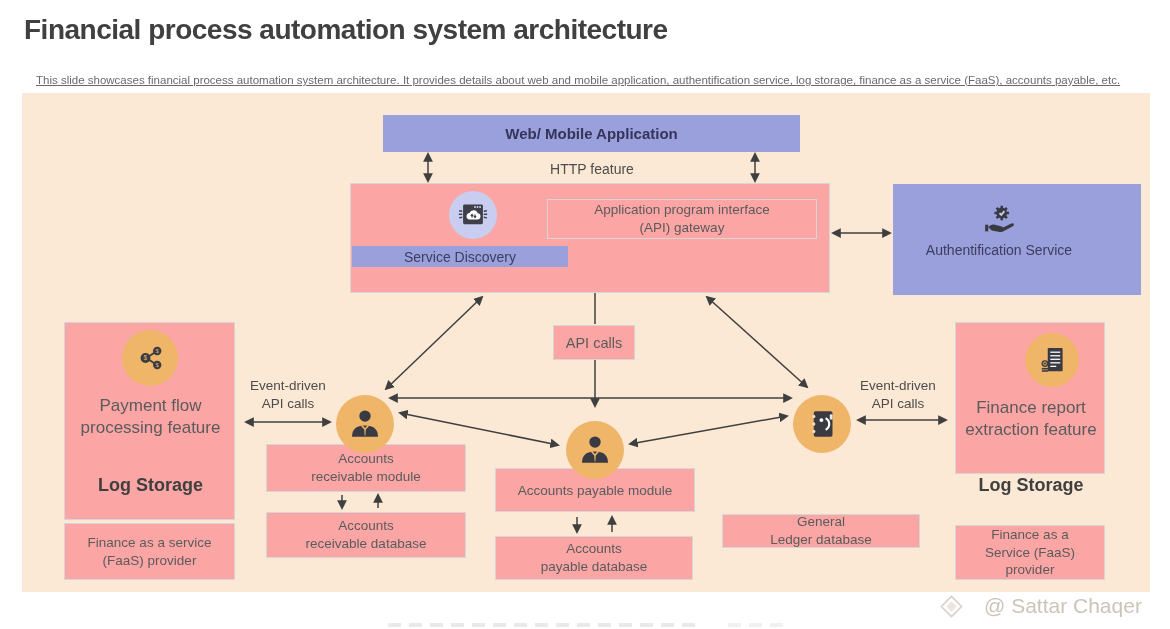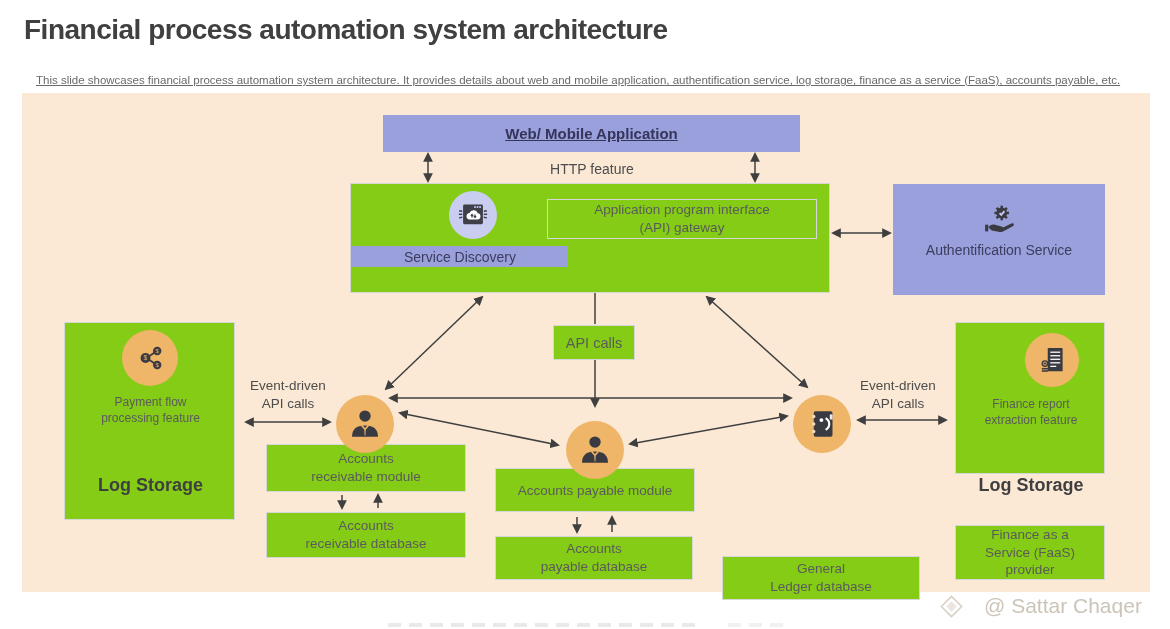--- a/index.html
+++ b/index.html
@@ -5,29 +5,29 @@
   html,body{margin:0;padding:0;background:#ffffff;}
   .stage{position:relative;width:1170px;height:629px;overflow:hidden;
          font-family:"Liberation Sans","DejaVu Sans",sans-serif;background:#ffffff;}
   .hdr-title{position:absolute;left:24px;top:14px;margin:0;font-size:28px;font-weight:800;
          letter-spacing:-0.5px;color:#404040;}
   .hdr-sub{position:absolute;left:24px;top:62px;margin:12px;font-size:11.5px;color:#6a6a6a;width:1120px;text-decoration:underline;}
   .canvas{position:absolute;left:22px;top:93px;width:1128px;height:499px;background:#fbe9d5;}
   .abs{position:absolute;box-sizing:border-box;}
   .box{display:flex;align-items:center;justify-content:center;text-align:center;}
   .purple{background:#9aa0dc;color:#3c3c5e;font-size:14px;}
-  .white{background:#84cc16;border:1px solid #d6d6d6;color:#5b5b5b;font-size:13.5px;}
+  .white{background:#fca5a5;border:1px solid #d6d6d6;color:#5b5b5b;font-size:13.5px;}
   .preline{white-space:pre-line;line-height:1.3;}
-  .bold-dark{font-weight:bold;color:#35355a;font-size:15px;text-decoration:underline;}
+  .bold-dark{font-weight:bold;color:#35355a;font-size:15px;}
   .lbl{color:#4d4d4d;font-size:14px;text-align:center;}
   .circle{border-radius:50%;display:flex;align-items:center;justify-content:center;}
   .orange{background:#efb569;}
   .lav{background:#c9cdf0;}
   .logstore{font-weight:bold;font-size:18px;color:#3f3f3f;letter-spacing:0px;}
-  .feature{color:#5b5b5b;font-size:12px;text-align:center;}
+  .feature{color:#5b5b5b;font-size:17px;text-align:center;}
   svg.overlay{position:absolute;left:0;top:0;pointer-events:none;}
   .watermark{position:absolute;left:938px;top:588px;width:230px;height:36px;display:flex;
          align-items:center;gap:19px;color:#ccc4b8;font-size:21px;}
   .artifact{position:absolute;height:4px;opacity:.45;
          background:repeating-linear-gradient(90deg,#cfcfcf 0 13px,transparent 13px 21px);}
 </style>
 </head>
 <body>
 
 <div class="stage">
@@ -47,21 +47,21 @@
 
     <div class="abs box white preline" style="left:525px;top:106px;width:270px;height:40px;">
       <span class="preline">Application program interface
 (API) gateway</span>
     </div>
 
     <div class="abs box purple" style="left:330px;top:153px;width:216px;height:21px;">
       <span>Service Discovery</span>
     </div>
 
-    <div class="abs purple" style="left:871px;top:91px;width:212px;height:111px;">
+    <div class="abs purple" style="left:871px;top:91px;width:248px;height:111px;">
       <div class="abs" style="left:88px;top:16px;width:38px;height:38px;">
         <svg width="38" height="38" viewBox="0 0 24 24">
           <g fill="#3a3a42">
             <rect x="12.3" y="3.6" width="1.6" height="9.2" transform="rotate(0 13.1 8.2)"></rect>
             <rect x="12.3" y="3.6" width="1.6" height="9.2" transform="rotate(45 13.1 8.2)"></rect>
             <rect x="12.3" y="3.6" width="1.6" height="9.2" transform="rotate(90 13.1 8.2)"></rect>
             <rect x="12.3" y="3.6" width="1.6" height="9.2" transform="rotate(135 13.1 8.2)"></rect>
             <circle cx="13.1" cy="8.2" r="3.4"></circle>
           </g>
           <path d="M11.7,8.3 l1.1,1.1 l2-2.4" stroke="#c9cdf0" stroke-width="1.2" fill="none"></path>
@@ -74,20 +74,24 @@
 
     <div class="abs box white" style="left:531px;top:232px;width:82px;height:35px;">
       <span style="font-size:14.5px;">API calls</span>
     </div>
 
     <div class="abs white" style="left:42px;top:229px;width:171px;height:198px;">
       <div class="abs feature preline" style="left:0;top:72px;width:171px;">Payment flow
 processing feature</div>
       <div class="abs logstore" style="left:0;top:152px;width:171px;text-align:center;">Log Storage</div>
     </div>
+    <div class="abs box white preline" style="left:42px;top:430px;width:171px;height:57px;">
+      <span class="preline">Finance as a service
+(FaaS) provider</span>
+    </div>
 
     <div class="abs white" style="left:933px;top:229px;width:150px;height:152px;">
       <div class="abs feature preline" style="left:0;top:74px;width:150px;">Finance report
 extraction feature</div>
       <div class="abs logstore" style="left:0;top:152px;width:150px;text-align:center;">Log Storage</div>
     </div>
     <div class="abs box white preline" style="left:933px;top:432px;width:150px;height:55px;">
       <span class="preline">Finance as a
 Service (FaaS)
 provider</span>
@@ -106,21 +110,21 @@
       <span class="preline">Accounts
 receivable database</span>
     </div>
     <div class="abs box white" style="left:473px;top:375px;width:200px;height:44px;">
       <span>Accounts payable module</span>
     </div>
     <div class="abs box white preline" style="left:473px;top:443px;width:198px;height:44px;">
       <span class="preline">Accounts
 payable database</span>
     </div>
-    <div class="abs box white preline" style="left:700px;top:421px;width:198px;height:44px;margin-top:42px;">
+    <div class="abs box white preline" style="left:700px;top:421px;width:198px;height:34px;">
       <span class="preline">General
 Ledger database</span>
     </div>
 
     <svg class="overlay" width="1128" height="499" viewBox="0 0 1128 499">
       <defs>
         <marker id="ah" viewBox="0 0 10 10" refX="8" refY="5" markerWidth="6.5" markerHeight="6.5" orient="auto-start-reverse">
           <path d="M0,0 L10,5 L0,10 z" fill="#3f3f3f"></path>
         </marker>
       </defs>

